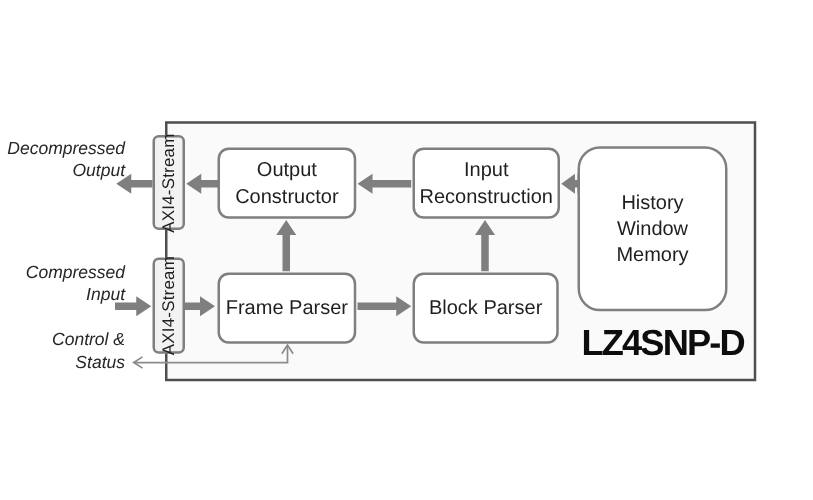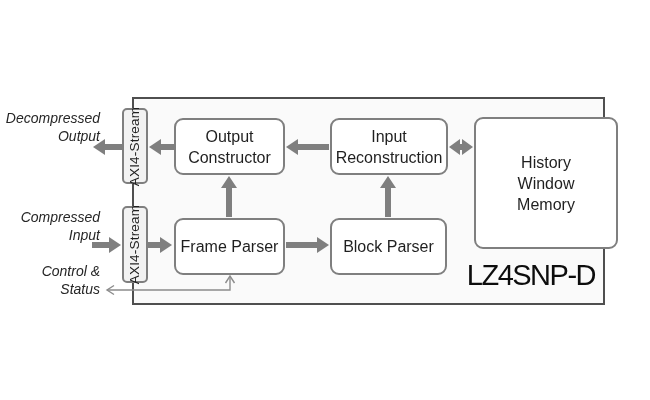--- a/index.html
+++ b/index.html
@@ -46,21 +46,21 @@
     align-items: center;
     justify-content: center;
     text-align: center;
     font-size: 16px;
     line-height: 21px;
     white-space: pre-line;
     z-index: 3;
   }
   .blk-output-constructor { left: 174px; top: 118px; width: 111px; height: 57px; }
   .blk-data-reconstruction { left: 330px; top: 118px; width: 118px; height: 57px; }
-  .blk-history-window-memory { left: 474px; top: 117px; width: 144px; height: 132px; }
+  .blk-history-window-memory { left: 462px; top: 117px; width: 120px; height: 132px; border-radius: 18px; }
   .blk-frame-parser { left: 174px; top: 218px; width: 111px; height: 57px; }
   .blk-block-parser { left: 330px; top: 218px; width: 117px; height: 57px; }
   .axi-port {
     position: absolute;
     left: 122px;
     width: 26px;
     box-sizing: border-box;
     border: 2px solid #7f7f7f;
     border-radius: 5px;
     background: #f2f2f2;
@@ -92,21 +92,21 @@
   }
   .io-decompressed { top: 109px; }
   .io-compressed { top: 208px; }
   .io-control { top: 262px; }
   .core-name {
     position: absolute;
     right: 55px;
     top: 261px;
     font-size: 29px;
     line-height: 29px;
-    font-weight: 400;
+    font-weight: 700;
     letter-spacing: -1.5px;
     color: #0d0d0d;
     z-index: 5;
   }
 </style>
 </head>
 <body>
 
 <div class="stage">
 

